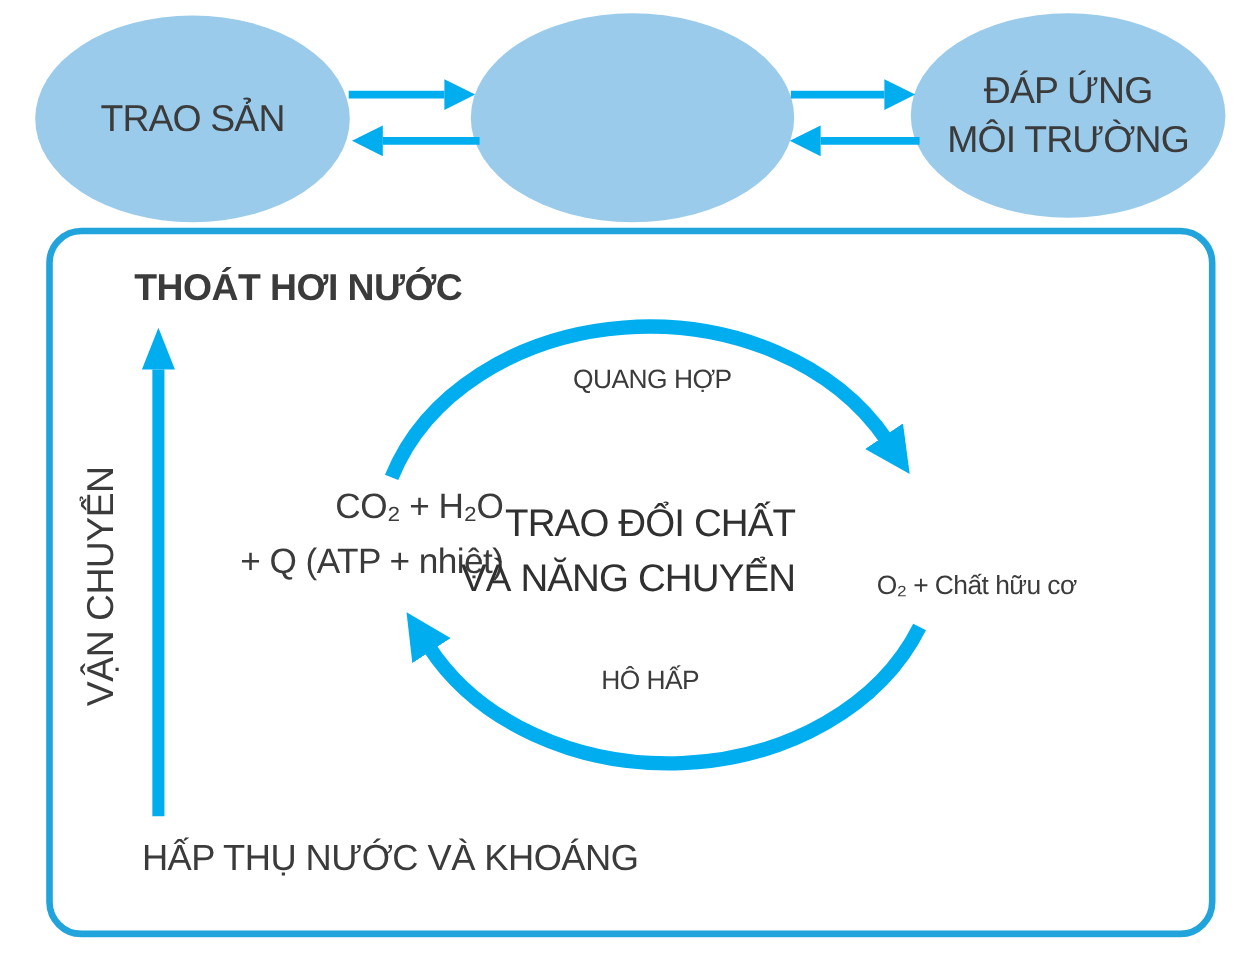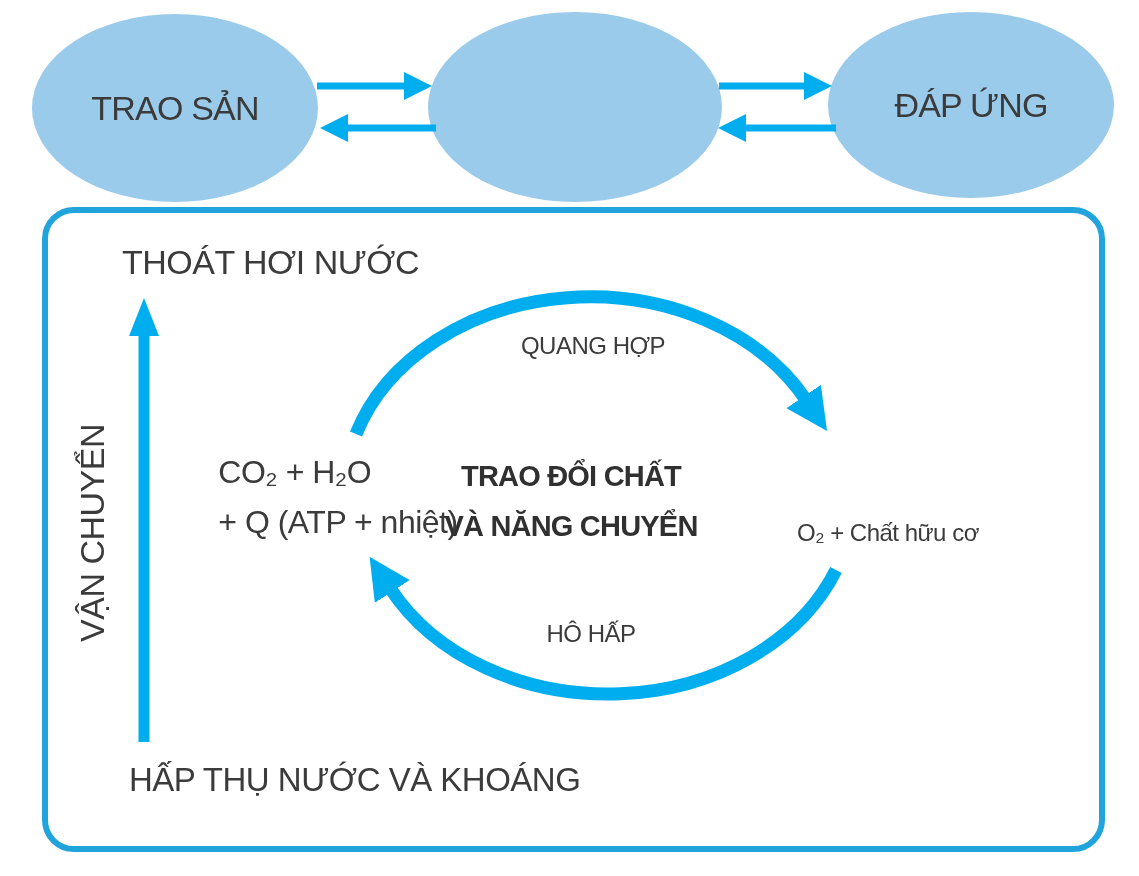--- a/index.html
+++ b/index.html
@@ -23,54 +23,55 @@
   }
   .e1{left:32px;top:14px;width:286px;height:188px;}
   .e2{left:428px;top:12px;width:294px;height:190px;}
   .e3{left:828px;top:12px;width:286px;height:186px;justify-content:center;}
   .ellipse span{display:block;}
   .box{
     position:absolute;left:42px;top:207px;width:1063px;height:645px;
     border:6px solid var(--box-border);border-radius:32px;box-sizing:border-box;
   }
   .lbl{position:absolute;white-space:nowrap;font-size:24px;letter-spacing:-0.5px;}
-  .lbl-transpiration{left:122px;top:243px;font-size:34px;}
+  .lbl-transpiration{left:122px;top:243px;font-size:34px;font-weight:bold;}
   .lbl-absorption{left:129px;top:761px;font-size:33px;}
   .lbl-transport{
     left:92px;top:533px;font-size:34px;
     transform:translate(-50%,-50%) rotate(-90deg);
   }
   .lbl-photo{left:593px;top:332px;transform:translateX(-50%);}
-  .lbl-resp{left:591px;top:620px;transform:translateX(-50%);}
+  .lbl-resp{left:591px;top:605px;transform:translateX(-50%);}
   .chem-left{
-    position:absolute;left:338px;top:447px;transform:translateX(-50%);
-    text-align:left;font-size:32px;line-height:50px;white-space:nowrap;letter-spacing:-0.5px;
+    position:absolute;left:338px;top:435px;transform:translateX(-50%);
+    text-align:right;font-size:32px;line-height:50px;white-space:nowrap;letter-spacing:-0.5px;
   }
   .chem-right{left:797px;top:471px;margin-top:48px;}
   .center-title{
     position:absolute;left:571px;top:451px;transform:translateX(-50%);
-    text-align:center;font-weight:700;font-size:29px;line-height:50px;
+    text-align:right;font-weight:400;font-size:35px;line-height:50px;
     white-space:nowrap;letter-spacing:-0.8px;color:#303030;
   }
 </style>
 </head>
 <body>
 
 <div class="canvas">
 
   <div class="ellipse e1">
     <span>TRAO SẢN</span>
   </div>
   <div class="ellipse e2">
     <div>
     </div>
   </div>
   <div class="ellipse e3">
     <div>
       <span>ĐÁP ỨNG</span>
+      <span>MÔI TRƯỜNG</span>
     </div>
   </div>
 
   <div class="box"></div>
 
   <svg class="overlay" viewBox="0 0 1139 876">
     <defs>
       <marker id="arcHead" viewBox="0 0 10 10" refX="1" refY="5" markerWidth="3.2" markerHeight="3.2" orient="auto">
         <path d="M0,0 L10,5 L0,10 Z" class="fillhead"></path>
       </marker>

